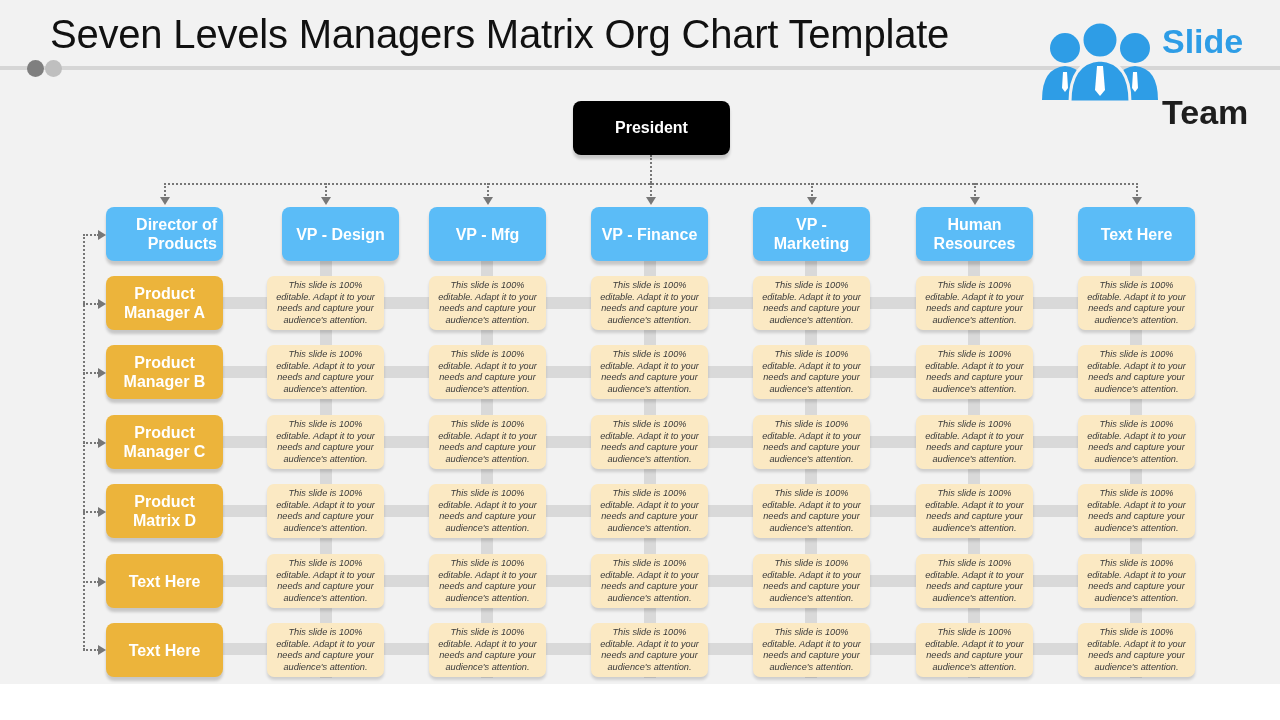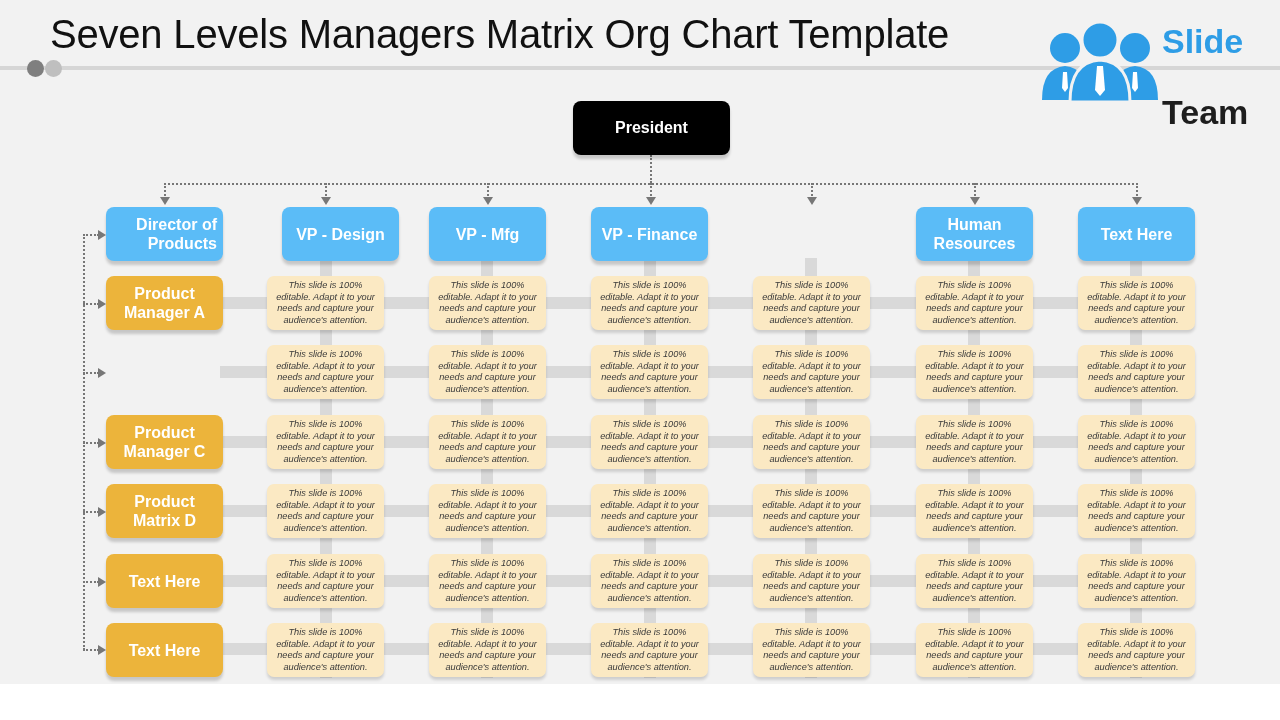--- a/index.html
+++ b/index.html
@@ -119,30 +119,36 @@
     </div>
   <div class="box head" style="left:282px;">
       <span>VP - Design</span>
     </div>
   <div class="box head" style="left:429px;">
       <span>VP - Mfg</span>
     </div>
   <div class="box head" style="left:591px;">
       <span>VP - Finance</span>
     </div>
+  <div class="box head" style="left:753px;">
+      <span>VP - Marketing</span>
+    </div>
   <div class="box head" style="left:916px;">
       <span>Human Resources</span>
     </div>
   <div class="box head" style="left:1078px;">
       <span>Text Here</span>
     </div>
 
   <div class="box row-head" style="top:276px;">
       <span>Product Manager A</span>
     </div>
+  <div class="box row-head" style="top:345px;">
+      <span>Product Manager B</span>
+    </div>
   <div class="box row-head" style="top:415px;">
       <span>Product Manager C</span>
     </div>
   <div class="box row-head" style="top:484px;">
       <span>Product Matrix D</span>
     </div>
   <div class="box row-head" style="top:554px;">
       <span>Text Here</span>
     </div>
   <div class="box row-head" style="top:623px;">

